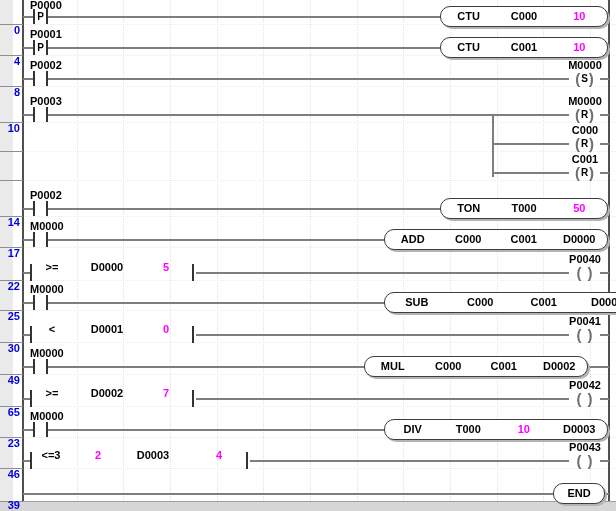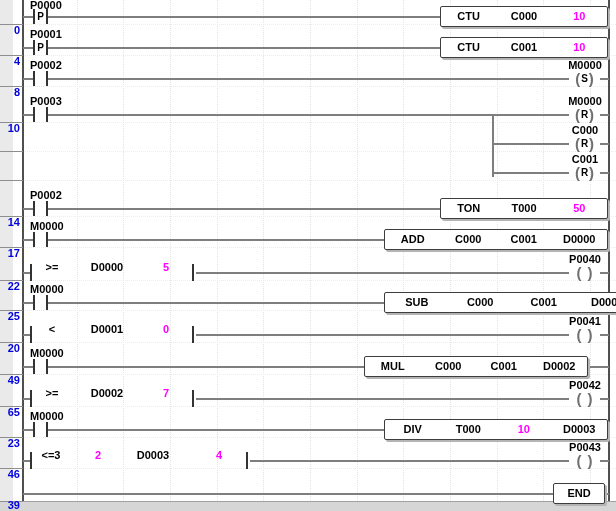--- a/index.html
+++ b/index.html
@@ -22,21 +22,21 @@
        font-size:10px;font-weight:bold;line-height:14px;color:#000;}
   .lbl{position:absolute;bottom:15px;height:12px;font-size:11px;font-weight:bold;
        line-height:12px;color:#000;white-space:nowrap;z-index:2;}
   .coil{position:absolute;left:569px;width:31px;bottom:0;height:15px;display:flex;
        align-items:center;justify-content:center;z-index:2;}
   .arc{color:#6f6f6f;font-size:15px;font-weight:bold;line-height:14px;}
   .cl{font-size:10px;font-weight:bold;color:#000;margin:0 1px;min-width:4px;text-align:center;}
   .coillbl{position:absolute;left:556px;width:58px;text-align:center;bottom:15px;height:12px;
        font-size:11px;font-weight:bold;line-height:12px;color:#000;z-index:2;}
   .box{position:absolute;bottom:-3px;height:21px;box-sizing:border-box;background:#fff;
-       border:1px solid #3d3d3d;border-radius:2px;box-shadow:2px 2px 0 #b4b4b4;
+       border:1px solid #3d3d3d;border-radius:10px;box-shadow:2px 2px 0 #b4b4b4;
        display:flex;z-index:3;}
   .cell{flex:1;text-align:center;font-size:11px;font-weight:bold;line-height:18px;color:#000;}
   .cmp{position:absolute;bottom:-1px;height:17px;box-sizing:border-box;
        border-left:2px solid #333;border-right:2px solid #333;z-index:2;}
   .ctext{position:absolute;bottom:8px;height:12px;font-size:11px;font-weight:bold;
        line-height:12px;text-align:center;color:#000;}
   .mag{color:#ff00ff;}
   .strip{position:absolute;left:0;top:501px;width:616px;height:10px;background:#d6d6d6;
        border-top:1px solid #a0a0a0;box-sizing:border-box;}
 </style>
@@ -208,21 +208,21 @@
     <div class="box" style="left:384px;width:256px">
       <div class="cell">SUB</div>
       <div class="cell">C000</div>
       <div class="cell">C001</div>
       <div class="cell">D0001</div>
     </div>
   </div>
 
   <div class="row" style="height:32px">
     <div class="sep"></div>
-    <div class="num">20</div>
+    <div class="num">30</div>
     <div class="wire" style="left:23px;width:7px"></div>
     <div class="cmp" style="left:30px;width:164px">
       <div class="ctext" style="left:6px;width:28px">&lt;</div>
       <div class="ctext" style="left:46px;width:58px">D0001</div>
       <div class="ctext mag" style="left:108px;width:52px">0</div>
     </div>
     <div class="wire" style="left:196px;width:373px"></div>
     <div class="coillbl">P0041</div>
     <div class="coil">
       <span class="arc">(</span>

